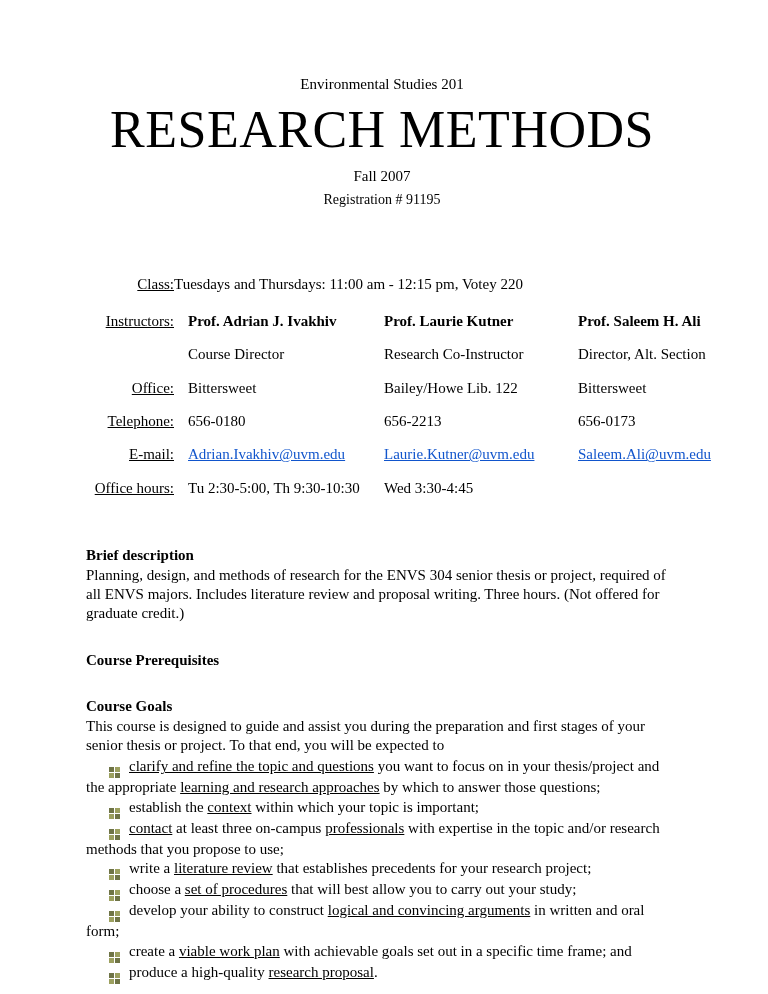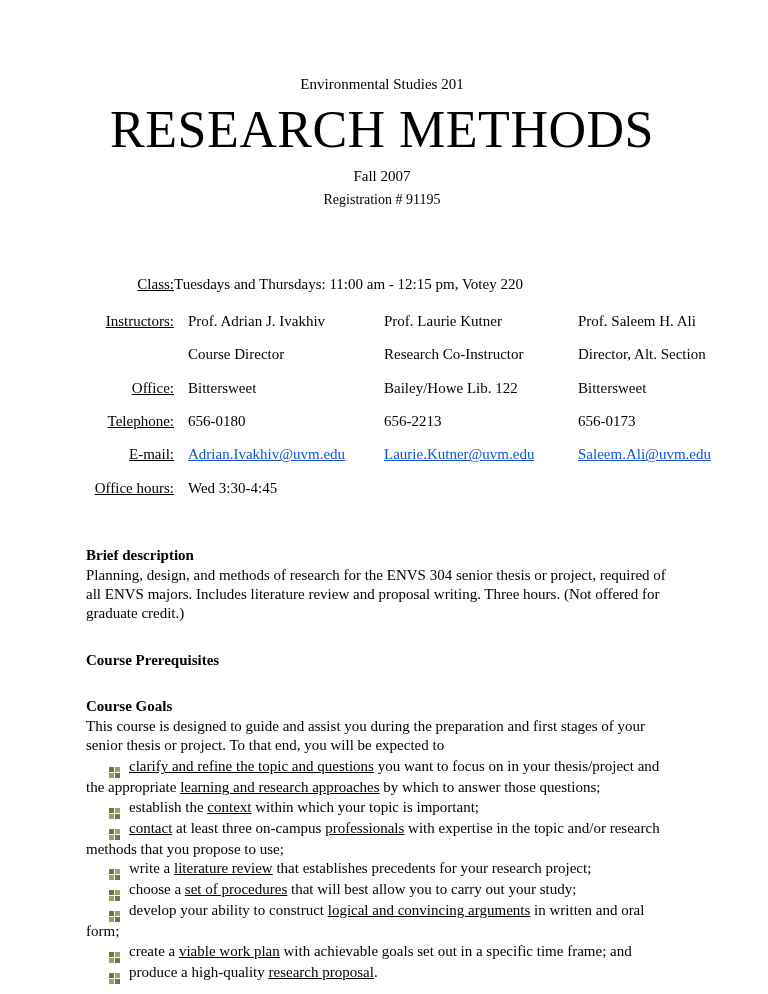--- a/index.html
+++ b/index.html
@@ -11,21 +11,21 @@
   }
   .page { padding: 75px 90px 0 86px; }
 
   .center { text-align: center; }
   .course-line { margin-bottom: 8px; }
   .doc-title { font-size: 52px; font-weight: 400; line-height: 1.08; letter-spacing: 0.5px; margin: 2px 0 8px; }
   .term-line { margin-bottom: 4px; }
   .reg-line { font-size: 14px; }
 
   .u { text-decoration: underline; text-align: right; }
-  .b { font-weight: normal; }
+  .b { font-weight: bold; }
 
   .grid { display: grid; grid-template-columns: 88px 182px 180px 1fr; }
   .class-row { margin-top: 66px; }
   .span3 { grid-column: 2 / 5; }
   .contact { margin-top: 17px; gap: 14px; }
   .contact > div, .contact > a { min-height: 19.4px; }
 
   a.link { color: var(--link, #1155CC); text-decoration: underline; cursor: pointer; }
 
   .section { margin-top: 27px; }
@@ -81,20 +81,21 @@
     <div>656-0180</div>
     <div>656-2213</div>
     <div>656-0173</div>
 
     <div class="u">E-mail:</div>
     <div><a class="link">Adrian.Ivakhiv@uvm.edu</a></div>
     <div><a class="link">Laurie.Kutner@uvm.edu</a></div>
     <div><a class="link">Saleem.Ali@uvm.edu</a></div>
 
     <div class="u">Office hours:</div>
+    <div>Tu 2:30-5:00, Th 9:30-10:30</div>
     <div>Wed 3:30-4:45</div>
     <div></div>
   </div>
 
   <div class="section first">
     <div class="h">Brief description</div>
     <p>Planning, design, and methods of research for the ENVS 304 senior thesis or project, required of all ENVS majors. Includes literature review and proposal writing. Three hours. (Not offered for graduate credit.)</p>
   </div>
 
   <div class="section">

